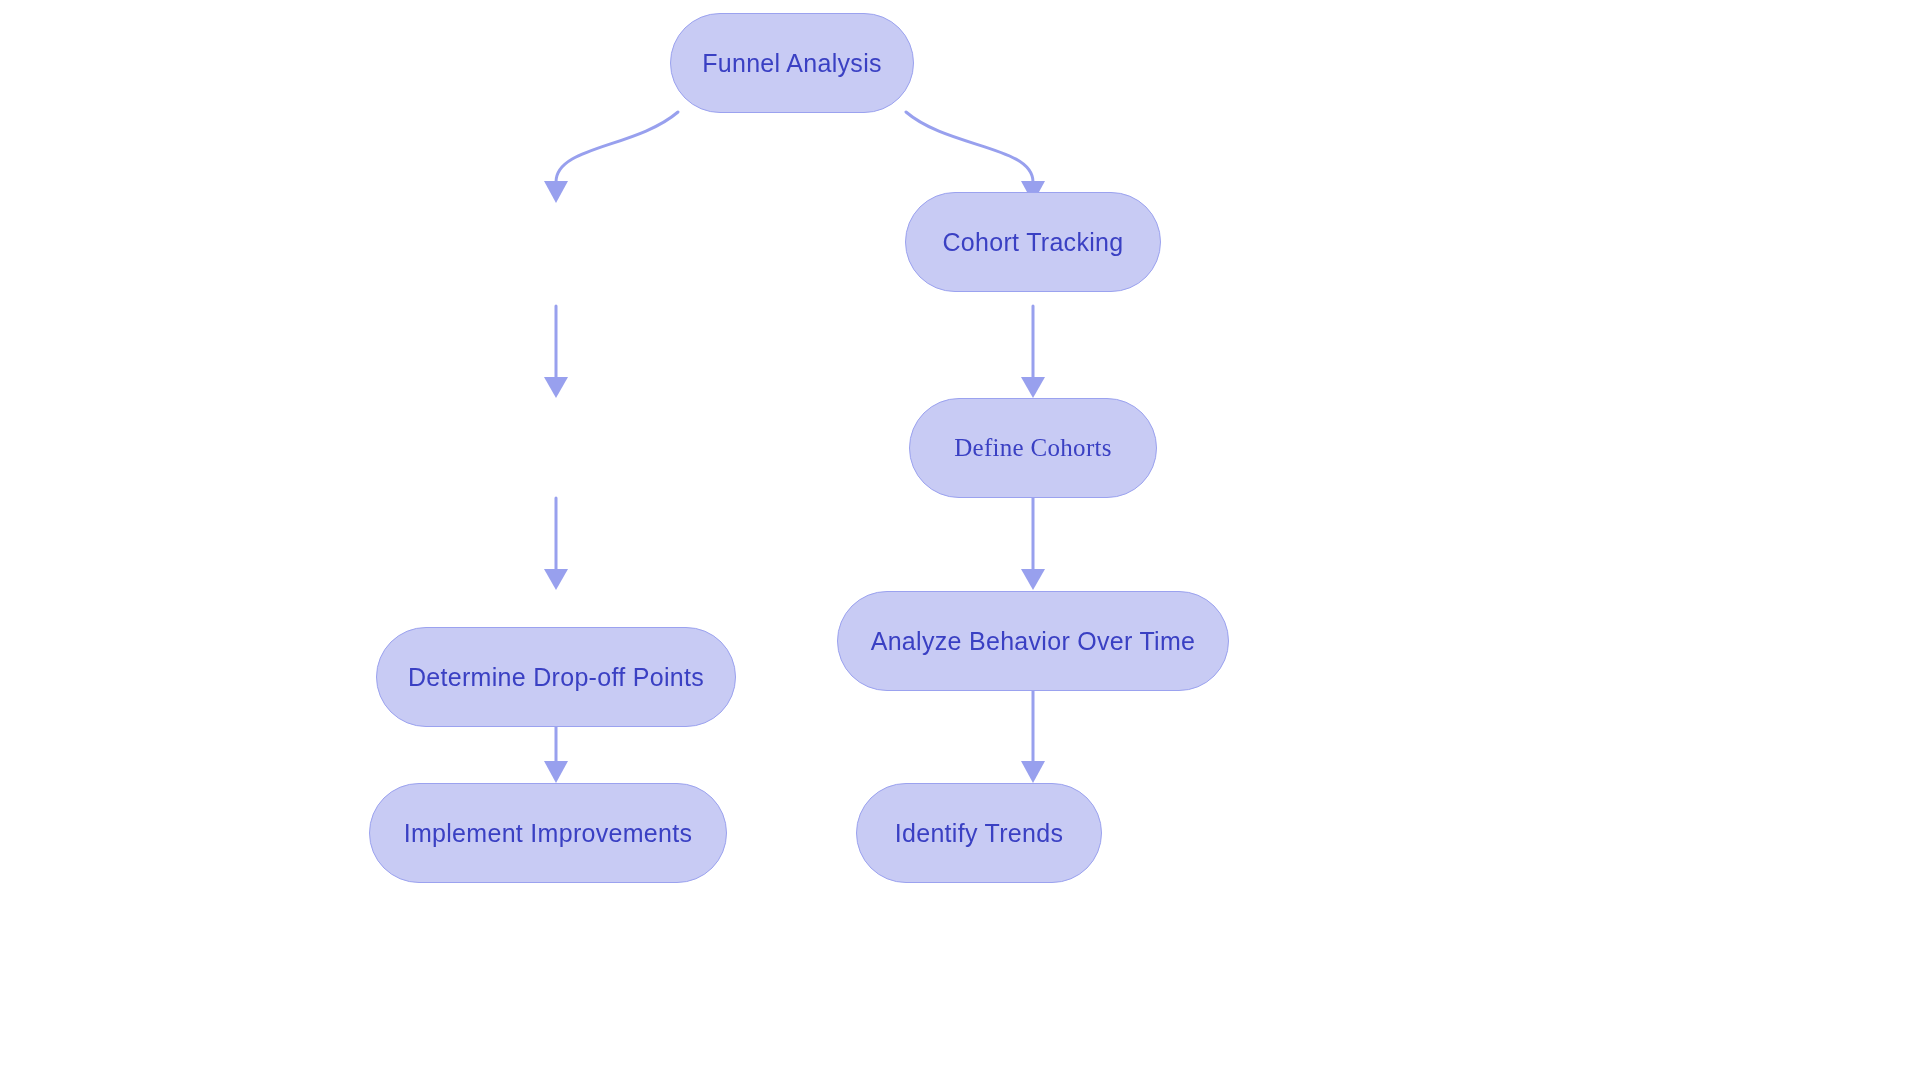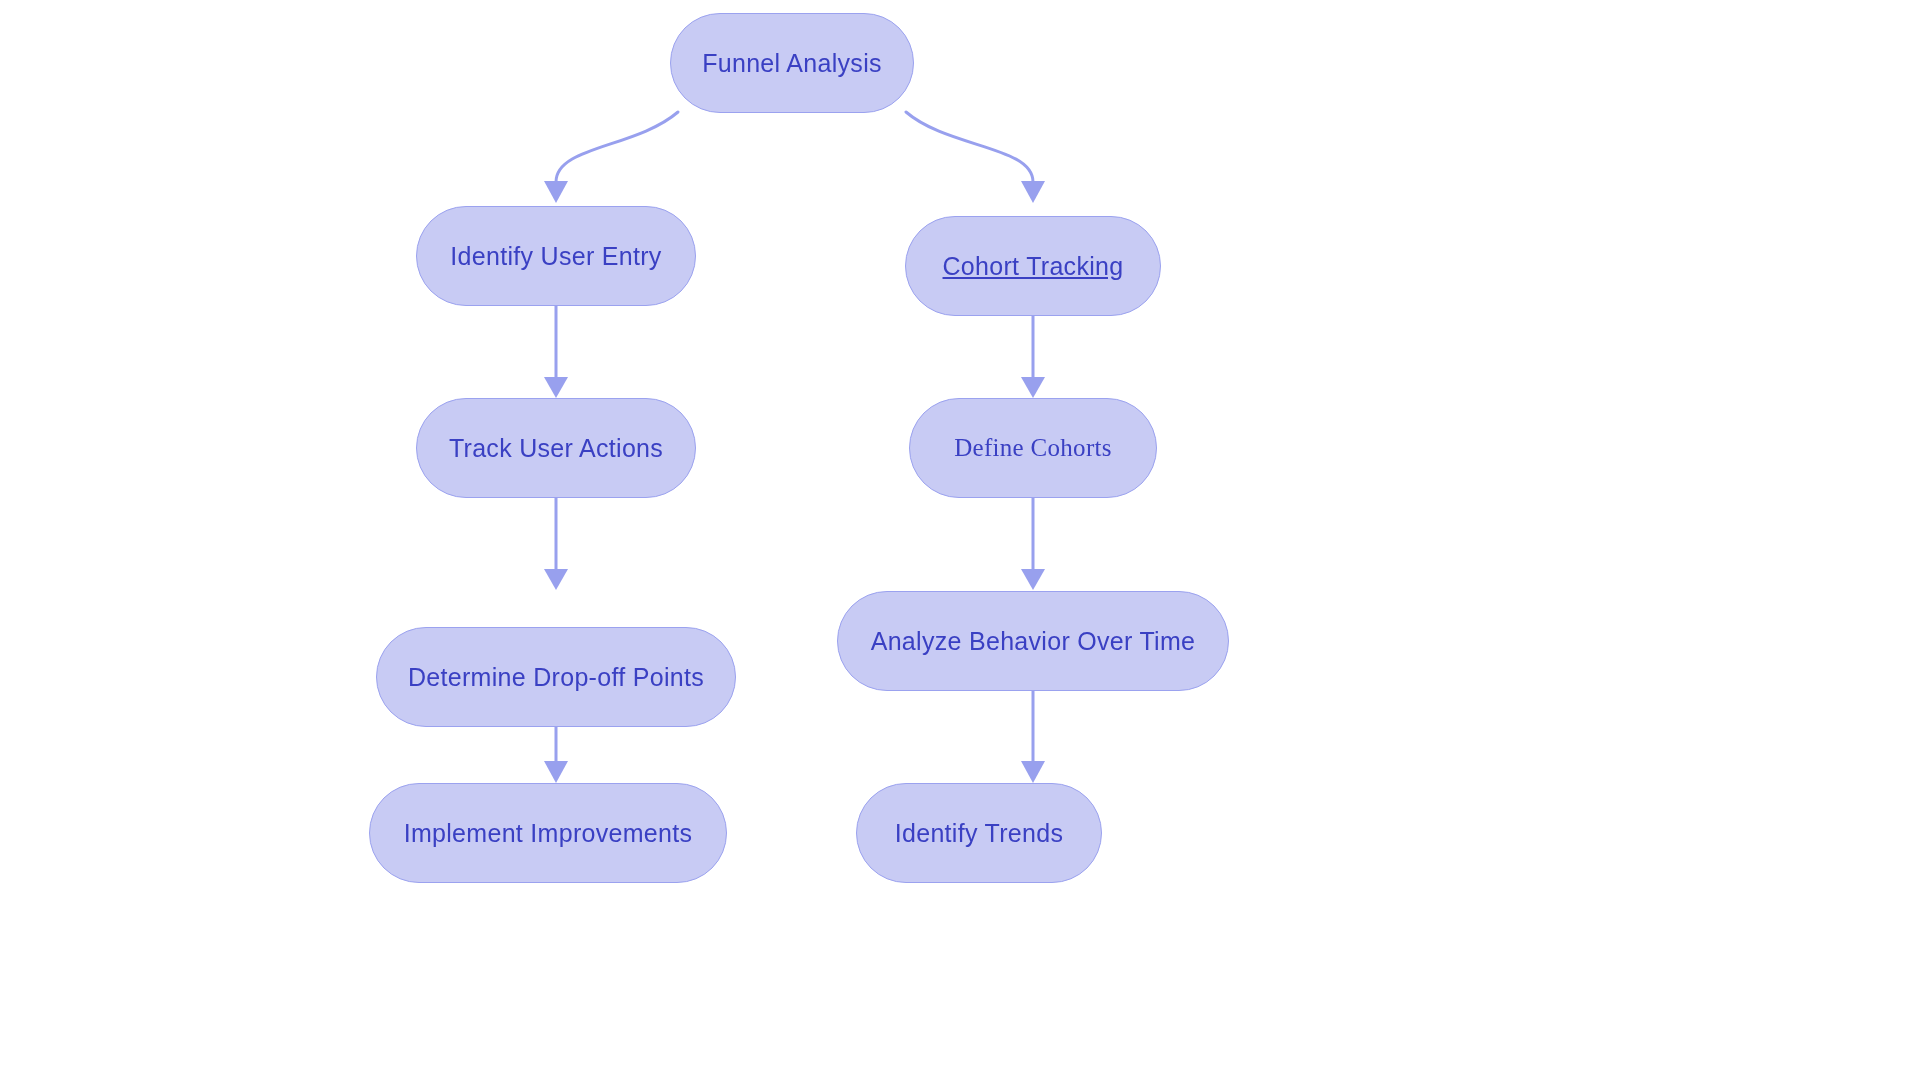--- a/index.html
+++ b/index.html
@@ -40,21 +40,21 @@
     color: #3a40c3;
     font-size: 25px;
     letter-spacing: 0.3px;
     white-space: nowrap;
     text-align: center;
   }
 
   
   .n-root        { left: 670px; top: 13px;  width: 244px; }
   .n-identify    { left: 416px; top: 206px; width: 280px; }
-  .n-cohort      { left: 905px; top: 216px; width: 256px; text-decoration: underline; }
+  .n-cohort      { left: 905px; top: 192px; width: 256px; }
   .n-track       { left: 416px; top: 398px; width: 280px; }
   .n-define      { left: 909px; top: 398px; width: 248px; font-family: Liberation Serif, serif; }
   .n-dropoff     { left: 376px; top: 591px; width: 360px; margin-top: 36px; }
   .n-analyze     { left: 837px; top: 591px; width: 392px; text-align: right; }
   .n-implement   { left: 369px; top: 783px; width: 358px; }
   .n-trends      { left: 856px; top: 783px; width: 246px; }
 </style>
 </head>
 <body>
 
@@ -96,26 +96,20 @@
     <g>
       <path class="edge-line" d="M 1033 691 L 1033 762"></path>
       <polygon class="edge-head" points="1021,761 1045,761 1033,783"></polygon>
     </g>
   </svg>
 
   <div class="node n-root">
     <span>Funnel Analysis</span>
   </div>
 
-  <div class="node n-identify">
-    <span>Identify User Entry</span>
-  </div>
-  <div class="node n-track">
-    <span>Track User Actions</span>
-  </div>
   <div class="node n-dropoff">
     <span>Determine Drop-off Points</span>
   </div>
   <div class="node n-implement">
     <span>Implement Improvements</span>
   </div>
 
   <div class="node n-cohort">
     <span>Cohort Tracking</span>
   </div>

